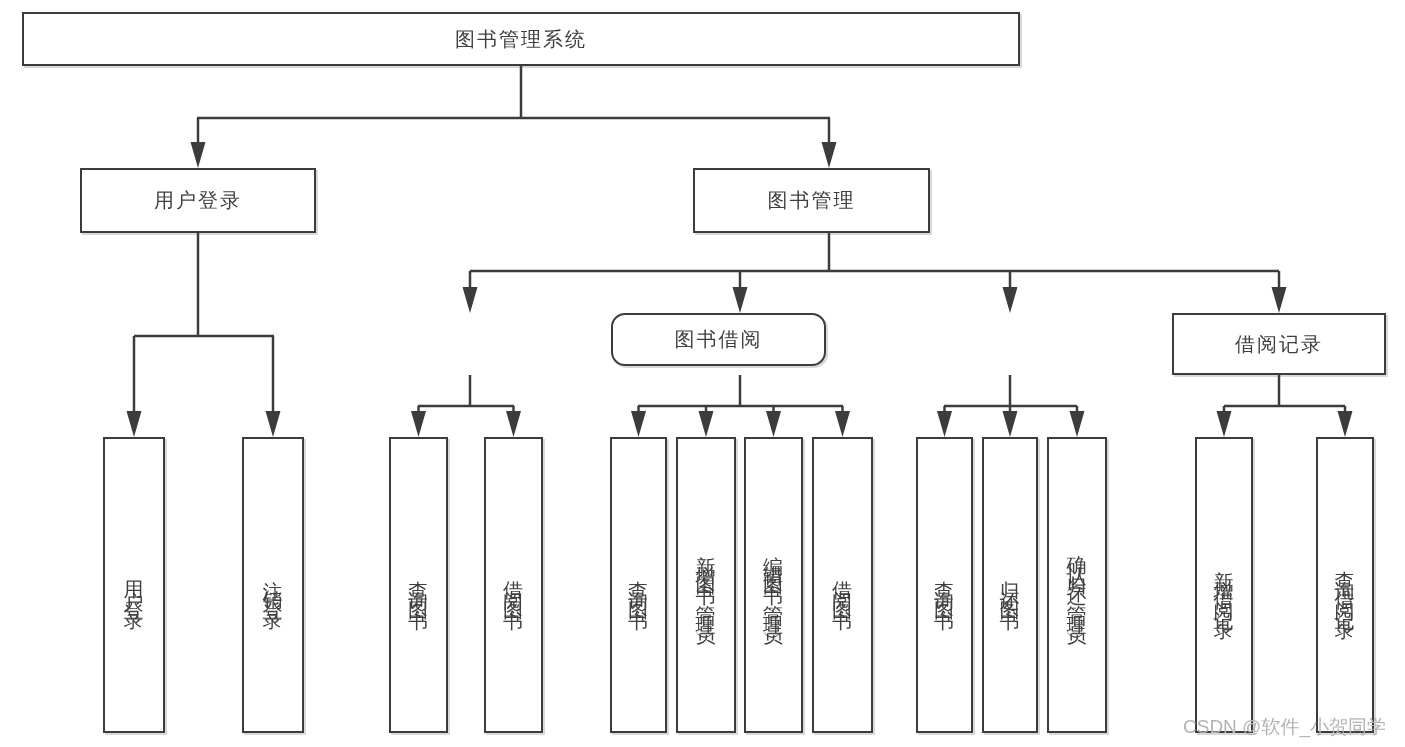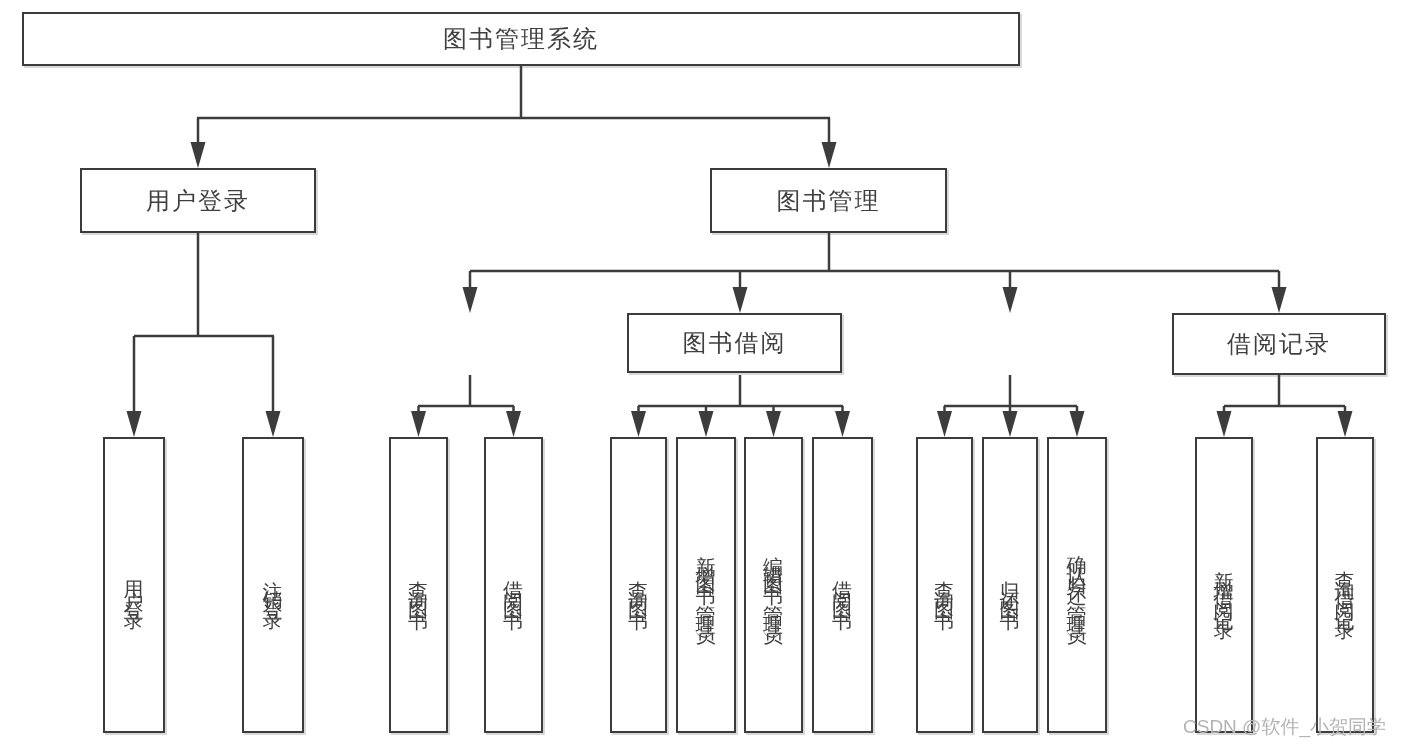--- a/index.html
+++ b/index.html
@@ -19,21 +19,21 @@
   .wires line{stroke:var(--line);stroke-width:2.5;}
   .wires polygon{fill:var(--line);stroke:none;}
   .node{
     position:absolute;box-sizing:border-box;
     background:var(--box-bg);
     border:2px solid var(--line);
     box-shadow:2px 2px 0 rgba(80,80,80,0.22);
     display:flex;align-items:center;justify-content:center;
     color:var(--text);
   }
-  .h{font-size:24px;letter-spacing:2px;white-space:nowrap;}
+  .h{font-size:20px;letter-spacing:2px;white-space:nowrap;}
   .leaf{top:437px;height:296px;}
   .vtext{
     writing-mode:vertical-rl;text-orientation:mixed;
     font-size:20px;line-height:1;letter-spacing:10px;
     white-space:nowrap;
   }
   .watermark{
     position:absolute;left:1183px;top:714px;width:205px;
     font-size:19px;color:var(--watermark);
     white-space:nowrap;text-align:left;
@@ -101,23 +101,23 @@
       <polygon points="1069.5,411 1084.5,411 1077,437"></polygon>
     <line x1="1224" y1="406" x2="1224" y2="431"></line>
       <polygon points="1216.5,411 1231.5,411 1224,437"></polygon>
     <line x1="1345" y1="406" x2="1345" y2="431"></line>
       <polygon points="1337.5,411 1352.5,411 1345,437"></polygon>
   </svg>
 
   <div class="node h" style="left:22px;top:12px;width:998px;height:54px;">图书管理系统</div>
 
   <div class="node h" style="left:80px;top:168px;width:236px;height:65px;">用户登录</div>
-  <div class="node h" style="left:710px;top:168px;width:237px;height:65px;">图书管理</div>
+  <div class="node h" style="left:693px;top:168px;width:237px;height:65px;">图书管理</div>
 
-  <div class="node h" style="left:627px;top:313px;width:215px;height:60px;">图书借阅</div>
+  <div class="node h" style="left:611px;top:313px;width:215px;height:53px;border-radius:14px;">图书借阅</div>
   <div class="node h" style="left:1172px;top:313px;width:214px;height:62px;">借阅记录</div>
 
   <div class="node leaf" style="left:103px;width:62px;">
     <span class="vtext">用户登录</span>
     </div>
   <div class="node leaf" style="left:242px;width:62px;">
     <span class="vtext">注销登录</span>
     </div>
 
   <div class="node leaf" style="left:389px;width:59px;">

